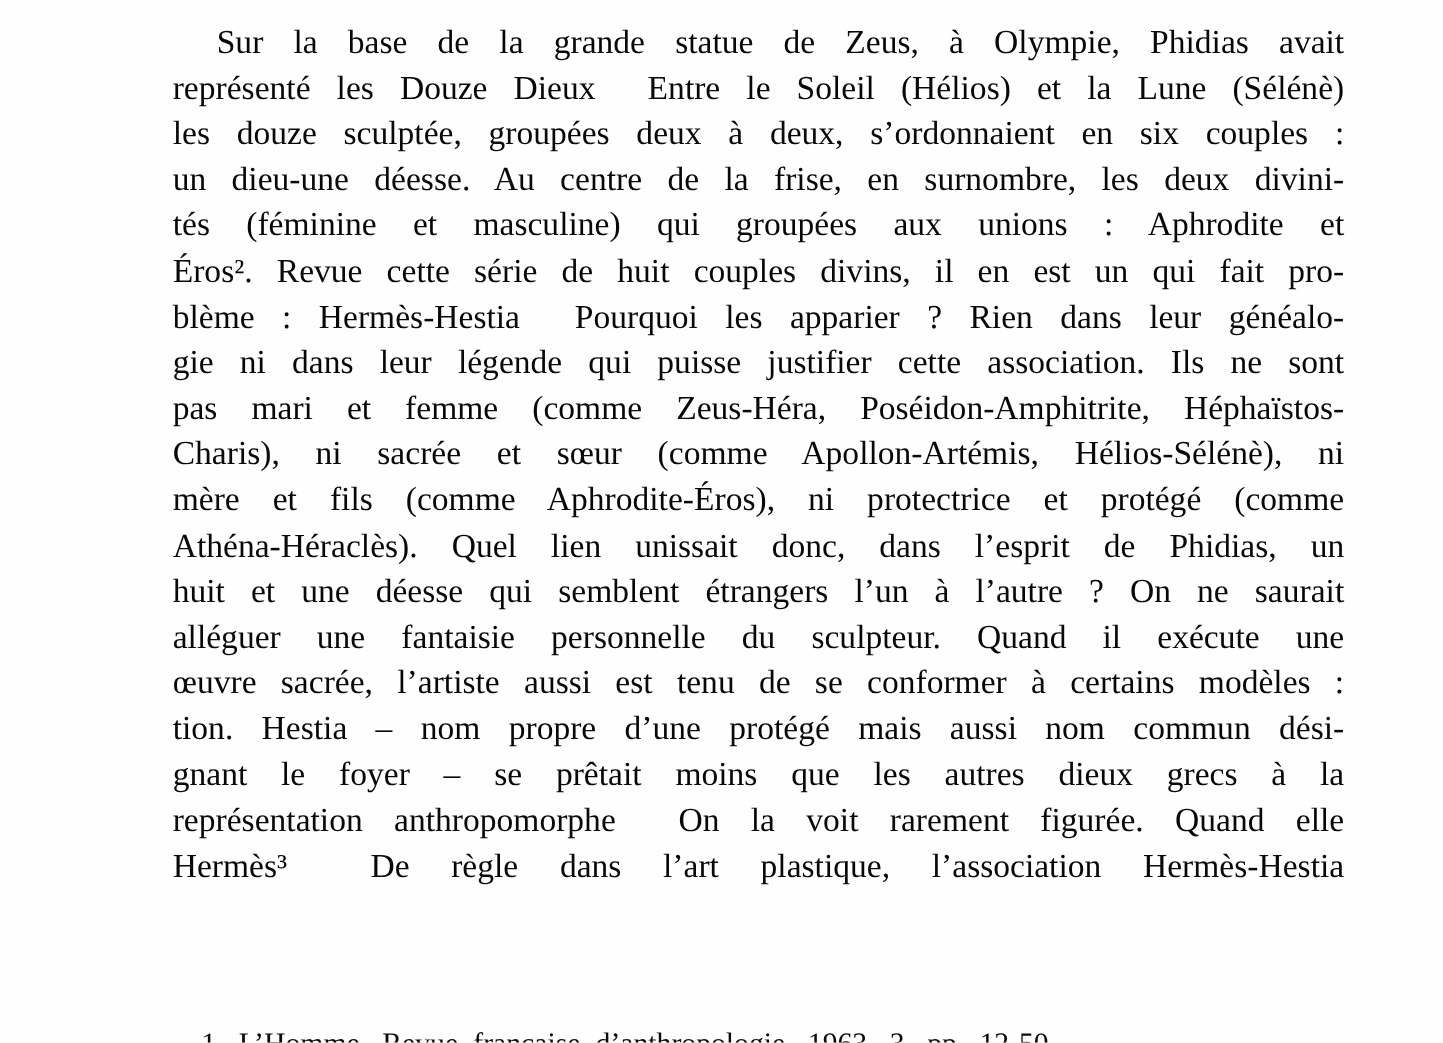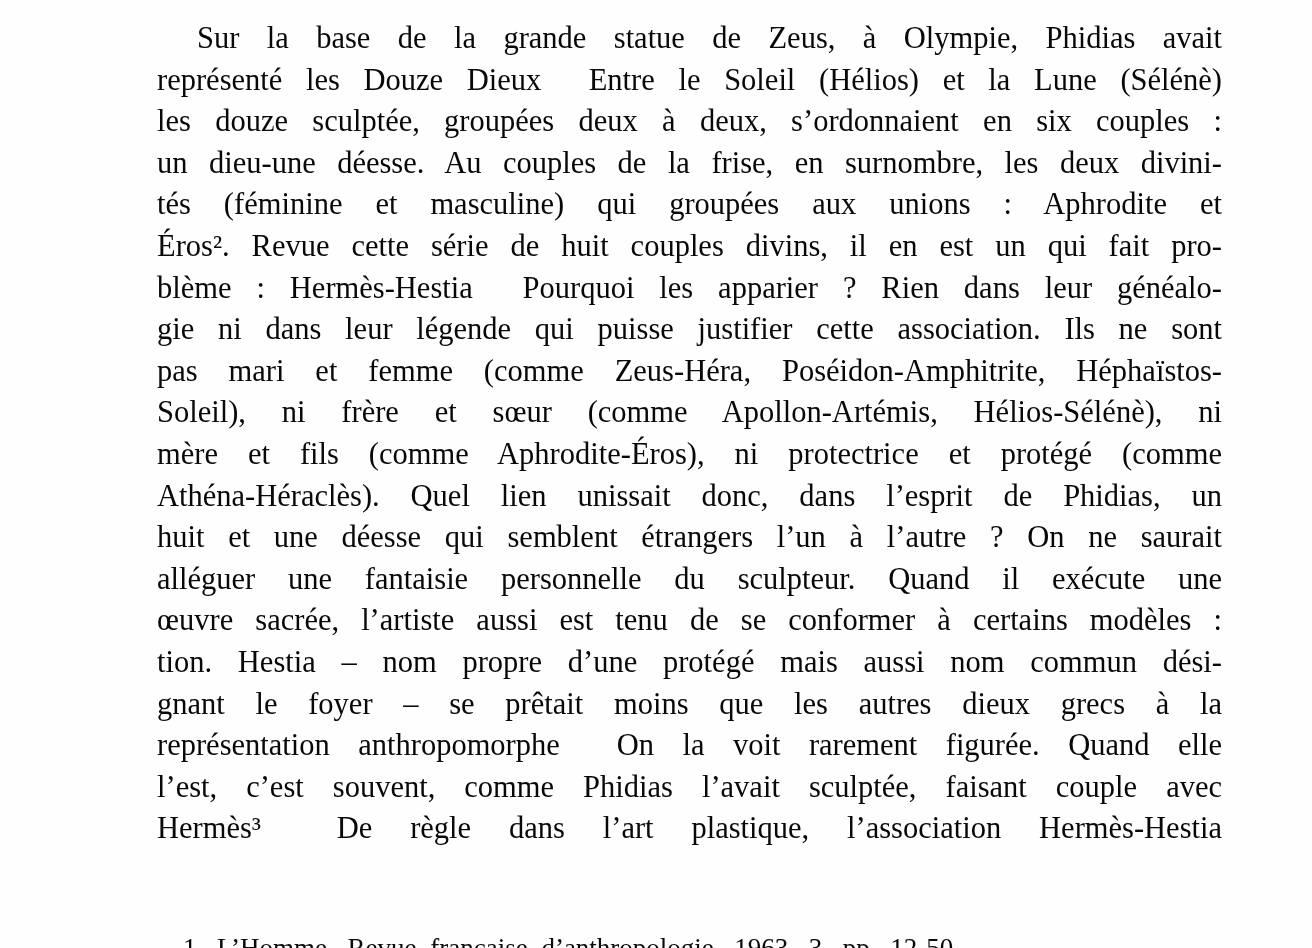--- a/index.html
+++ b/index.html
@@ -46,32 +46,31 @@
   }
 </style>
 </head>
 <body>
 
 <div class="page">
   <div class="textblock">
     <div class="line indent">Sur la base de la grande statue de Zeus, à Olympie, Phidias avait</div>
     <div class="line">représenté les Douze Dieux&nbsp; Entre le Soleil (Hélios) et la Lune (Sélénè)</div>
     <div class="line">les douze sculptée, groupées deux à deux, s’ordonnaient en six couples :</div>
-    <div class="line">un dieu-une déesse. Au couples de la frise, en surnombre, les deux divini-</div>
+    <div class="line">un dieu-une déesse. Au centre de la frise, en surnombre, les deux divini-</div>
     <div class="line">tés (féminine et masculine) qui groupées aux unions : Aphrodite et</div>
     <div class="line">Éros². Revue cette série de huit couples divins, il en est un qui fait pro-</div>
     <div class="line">blème : Hermès-Hestia&nbsp; Pourquoi les apparier ? Rien dans leur généalo-</div>
     <div class="line">gie ni dans leur légende qui puisse justifier cette association. Ils ne sont</div>
     <div class="line">pas mari et femme (comme Zeus-Héra, Poséidon-Amphitrite, Héphaïstos-</div>
-    <div class="line">Soleil), ni frère et sœur (comme Apollon-Artémis, Hélios-Sélénè), ni</div>
+    <div class="line">Charis), ni sacrée et sœur (comme Apollon-Artémis, Hélios-Sélénè), ni</div>
     <div class="line">mère et fils (comme Aphrodite-Éros), ni protectrice et protégé (comme</div>
     <div class="line">Athéna-Héraclès). Quel lien unissait donc, dans l’esprit de Phidias, un</div>
     <div class="line">huit et une déesse qui semblent étrangers l’un à l’autre ? On ne saurait</div>
     <div class="line">alléguer une fantaisie personnelle du sculpteur. Quand il exécute une</div>
     <div class="line">œuvre sacrée, l’artiste aussi est tenu de se conformer à certains modèles :</div>
     <div class="line">tion. Hestia – nom propre d’une protégé mais aussi nom commun dési-</div>
     <div class="line">gnant le foyer – se prêtait moins que les autres dieux grecs à la</div>
     <div class="line">représentation anthropomorphe&nbsp; On la voit rarement figurée. Quand elle</div>
-    <div class="line">l’est, c’est souvent, comme Phidias l’avait sculptée, faisant couple avec</div>
     <div class="line">Hermès³&nbsp; De règle dans l’art plastique, l’association Hermès-Hestia</div>
   </div>
   <div class="footnote">1. L’Homme. Revue française d’anthropologie, 1963, 3, pp. 12-50.</div>
 </div>
 
 </body></html>

